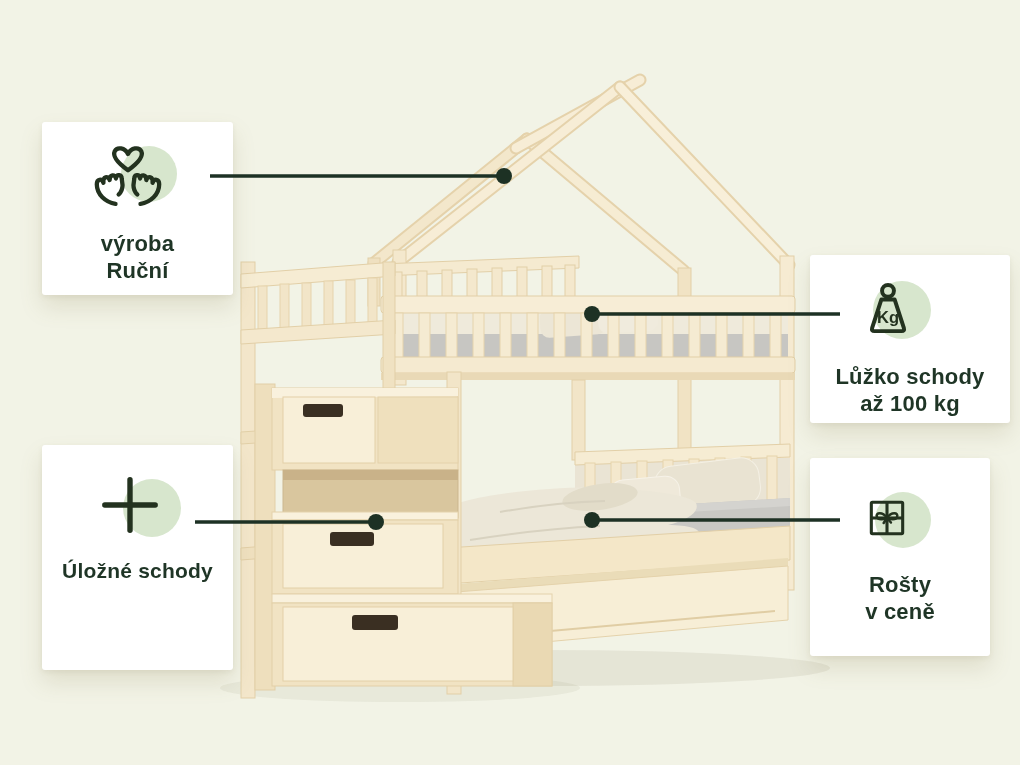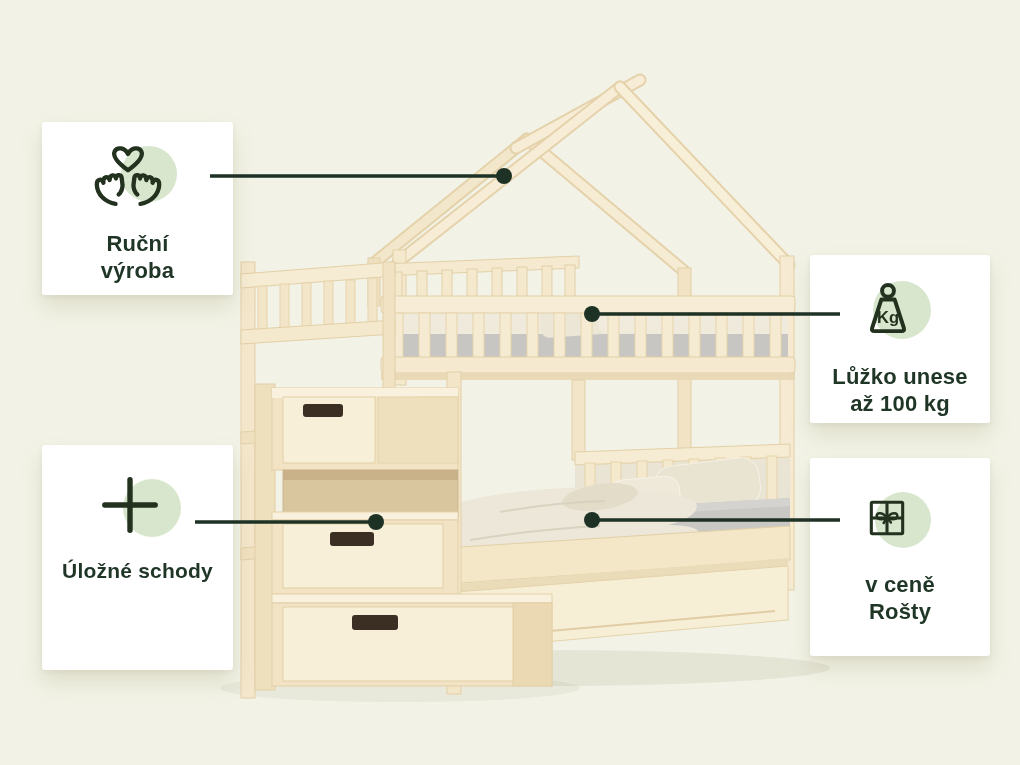--- a/index.html
+++ b/index.html
@@ -11,21 +11,21 @@
     font-family:"Liberation Sans", sans-serif;
   }
   .bed-layer{position:absolute;left:0;top:0;z-index:1;}
   .lines-layer{position:absolute;left:0;top:0;z-index:3;pointer-events:none;}
   .card{
     position:absolute;z-index:2;
     background:#ffffff;border-radius:3px;
     box-shadow:0 12px 22px rgba(140,125,85,0.18), 0 2px 5px rgba(140,125,85,0.10);
   }
   .card-1{left:42px;top:122px;width:191px;height:173px;}
-  .card-2{left:810px;top:255px;width:180px;height:168px;}
+  .card-2{left:810px;top:255px;width:180px;height:168px;padding-left:20px;}
   .card-3{left:42px;top:445px;width:191px;height:225px;}
   .card-4{left:810px;top:458px;width:180px;height:198px;}
   .icon-circle{
     position:absolute;border-radius:50%;
     background:#d7e6cd;
   }
   .card-1 .icon-circle{left:79px;top:24px;width:56px;height:56px;}
   .card-2 .icon-circle{left:63px;top:26px;width:58px;height:58px;}
   .card-3 .icon-circle{left:81px;top:34px;width:58px;height:58px;}
   .card-4 .icon-circle{left:65px;top:34px;width:56px;height:56px;}
@@ -193,36 +193,36 @@
   <div class="card card-1">
     <div class="icon-circle"></div>
     <svg class="icon" viewBox="0 0 100 100">
       <g stroke="#23321f" stroke-width="5.5" fill="none" stroke-linecap="round" stroke-linejoin="round">
         <path d="M50 44 C36 34 30 26 33 19.5 C36 13.5 46 15 50 23 C54 15 64 13.5 67 19.5 C70 26 64 34 50 44 Z"></path>
         <path d="M34 87 C21 85 10 75 10 62 C10 55 16.5 54 18.5 60 C17.5 52 24.5 50.5 26.5 56.5 C26.5 49 33.5 48.5 34.5 54.5 C35.5 48 42 49 42 55 L43 63 C43 68 41 72 38 75"></path>
         <path d="M66 87 C79 85 90 75 90 62 C90 55 83.5 54 81.5 60 C82.5 52 75.5 50.5 73.5 56.5 C73.5 49 66.5 48.5 65.5 54.5 C64.5 48 58 49 58 55 L57 63 C57 68 59 72 62 75"></path>
       </g>
     </svg>
     <div class="label">
+      <div>výroba</div>
       <div>Ruční</div>
-      <div>výroba</div>
     </div>
   </div>
 
   <div class="card card-2">
     <div class="icon-circle"></div>
     <svg class="icon" viewBox="0 0 100 100">
       <g stroke="#23321f" stroke-width="6" fill="none" stroke-linecap="round" stroke-linejoin="round">
         <circle cx="50" cy="21" r="9"></circle>
         <path d="M40 34 L60 34 L74 77 Q75.5 82 70.5 82 L29.5 82 Q24.5 82 26 77 Z"></path>
       </g>
       <text x="50" y="70" text-anchor="middle" font-size="25" font-weight="bold" fill="#23321f" font-family="Liberation Sans, sans-serif">Kg</text>
     </svg>
     <div class="label">
-      <div>Lůžko unese</div>
+      <div>Lůžko schody</div>
       <div>až 100 kg</div>
     </div>
   </div>
 
   <div class="card card-3">
     <div class="icon-circle"></div>
     <svg class="icon" viewBox="0 0 100 100">
       <g stroke="#23321f" stroke-width="9" fill="none" stroke-linecap="round">
         <line x1="50" y1="8" x2="50" y2="92"></line>
         <line x1="8" y1="50" x2="92" y2="50"></line>
@@ -241,22 +241,22 @@
         <line x1="50" y1="22" x2="50" y2="78"></line>
         <line x1="22" y1="50" x2="78" y2="50"></line>
       </g>
       <g stroke="#23321f" stroke-width="4.5" fill="none" stroke-linecap="round" stroke-linejoin="round">
         <path d="M50 50 C42 38 29 40 32 48 C34 54 44 53 50 50 Z"></path>
         <path d="M50 50 C58 38 71 40 68 48 C66 54 56 53 50 50 Z"></path>
         <path d="M50 50 L44 59 M50 50 L57 58"></path>
       </g>
     </svg>
     <div class="label">
+      <div>Rošty</div>
       <div>v ceně</div>
-      <div>Rošty</div>
     </div>
   </div>
 
   <svg class="lines-layer" width="1020" height="765" viewBox="0 0 1020 765">
     <g stroke="#1d3124" stroke-width="3.5" fill="#1d3124">
       <line x1="210" y1="176" x2="504" y2="176"></line>
         <circle cx="504" cy="176" r="8" stroke="none"></circle>
       <line x1="592" y1="314" x2="840" y2="314"></line>
         <circle cx="592" cy="314" r="8" stroke="none"></circle>
       <line x1="195" y1="522" x2="376" y2="522"></line>

